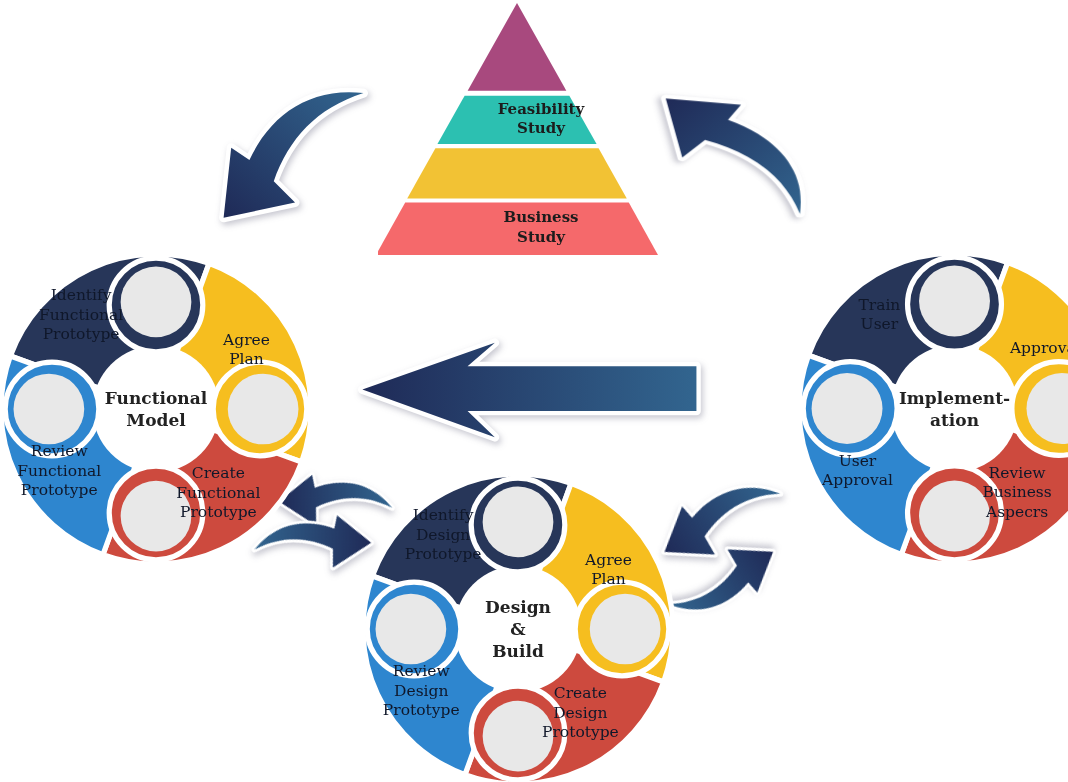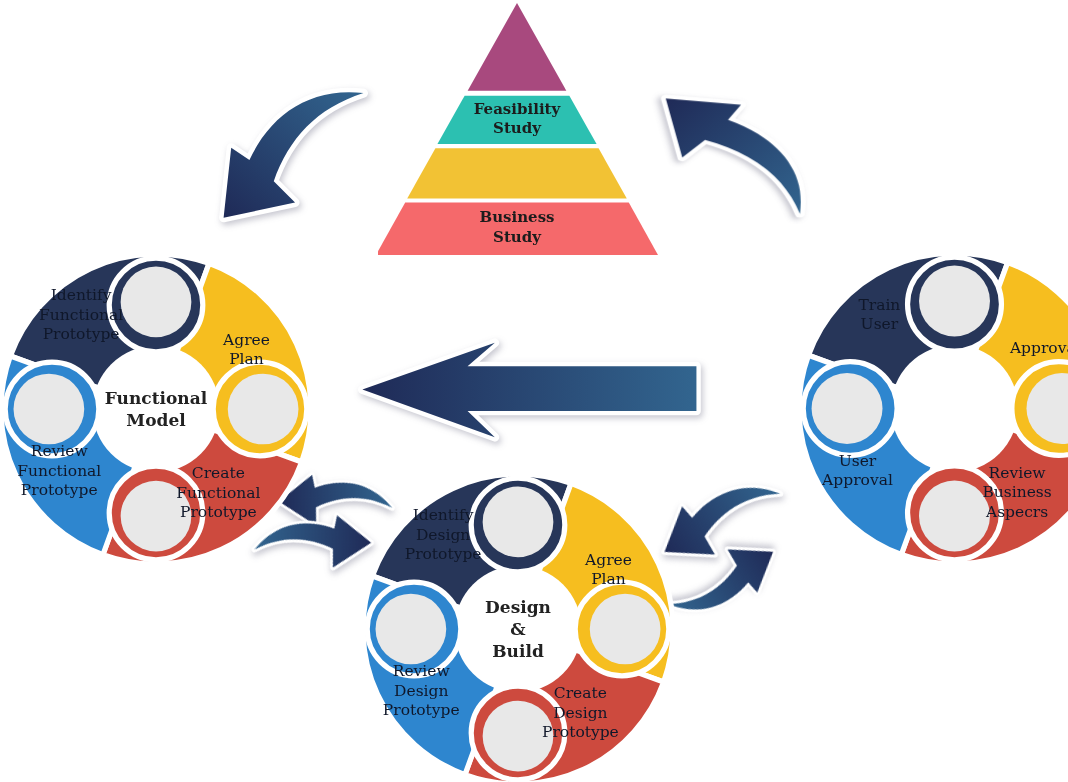--- a/index.html
+++ b/index.html
@@ -12,21 +12,21 @@
   .canvas{
     position:relative;width:1068px;height:782px;background:#fff;overflow:hidden;
     font-family:"DejaVu Serif","Liberation Serif",serif;
   }
   .defs{position:absolute;width:0;height:0;}
   
   .pyramid{position:absolute;left:378px;top:3px;width:282px;height:252px;}
   .pyramid svg{width:100%;height:100%;display:block;}
   .pyr-label{
     position:absolute;transform:translate(-50%,-50%);text-align:center;
-    white-space:pre-line;color:#1c1c1c;font-size:15px;font-weight:600;line-height:1.3;
+    white-space:pre-line;color:#1c1c1c;font-size:15px;font-weight:600;line-height:1.3;margin-left:24px;
   }
   .pyr-feas{left:49.3%;top:46%;}
   .pyr-bus{left:49.3%;top:89%;}
   
   .wheel{position:absolute;}
   .wheel svg{width:100%;height:100%;display:block;}
   .wlabel{
     position:absolute;transform:translate(-50%,-50%);text-align:center;
     white-space:pre-line;color:#0f172a;font-size:15.5px;line-height:1.25;font-weight:500;
   }
@@ -158,20 +158,22 @@
         <use href="#wheel-shape"></use>
       </svg>
     <div class="wlabel wl-top">Train
 User</div>
     <div class="wlabel wl-right">Approval</div>
     <div class="wlabel wl-br">Review
 Business
 Aspecrs</div>
     <div class="wlabel wl-bl">User
 Approval</div>
+    <div class="wcenter">Implement-
+ation</div>
   </div>
 
   <div class="wheel" style="left:362px;top:473px;width:312px;height:312px">
     <svg viewBox="0 0 300 300">
         <use href="#wheel-shape"></use>
       </svg>
     <div class="wlabel wl-top">Identify
 Design
 Prototype</div>
     <div class="wlabel wl-right">Agree Plan</div>

